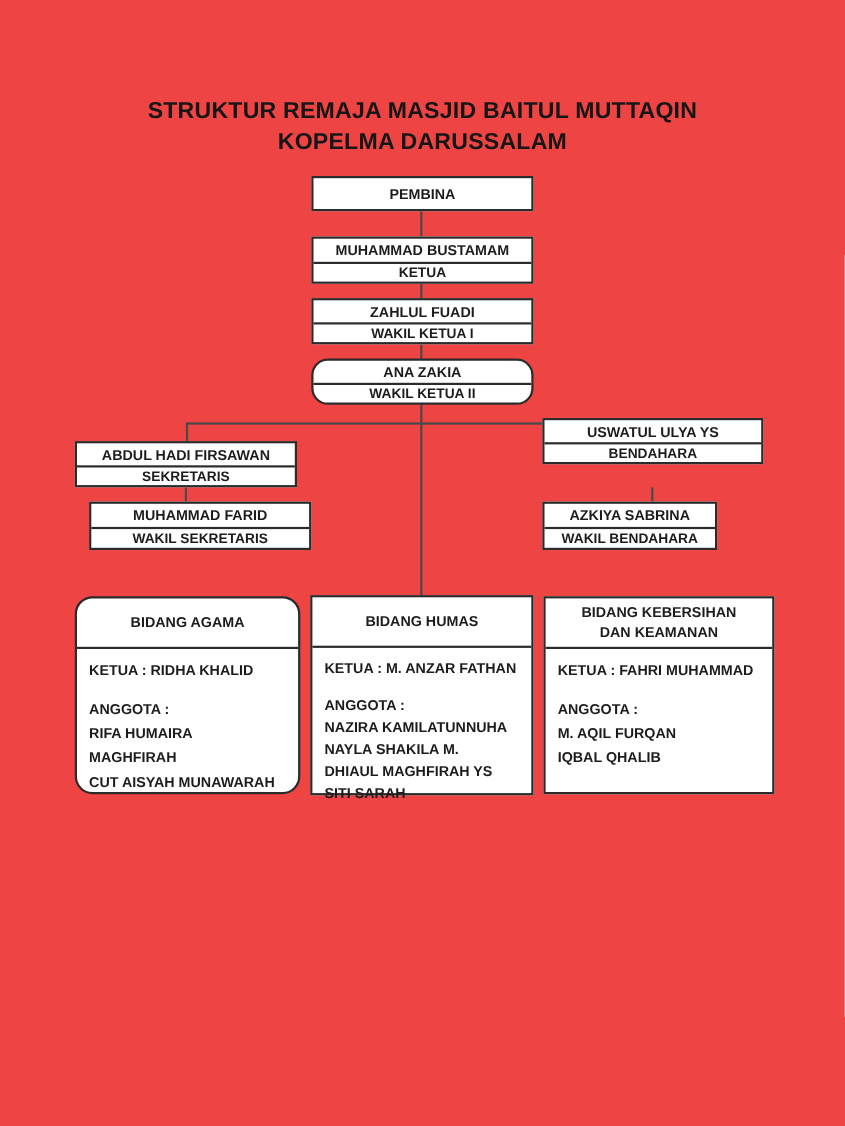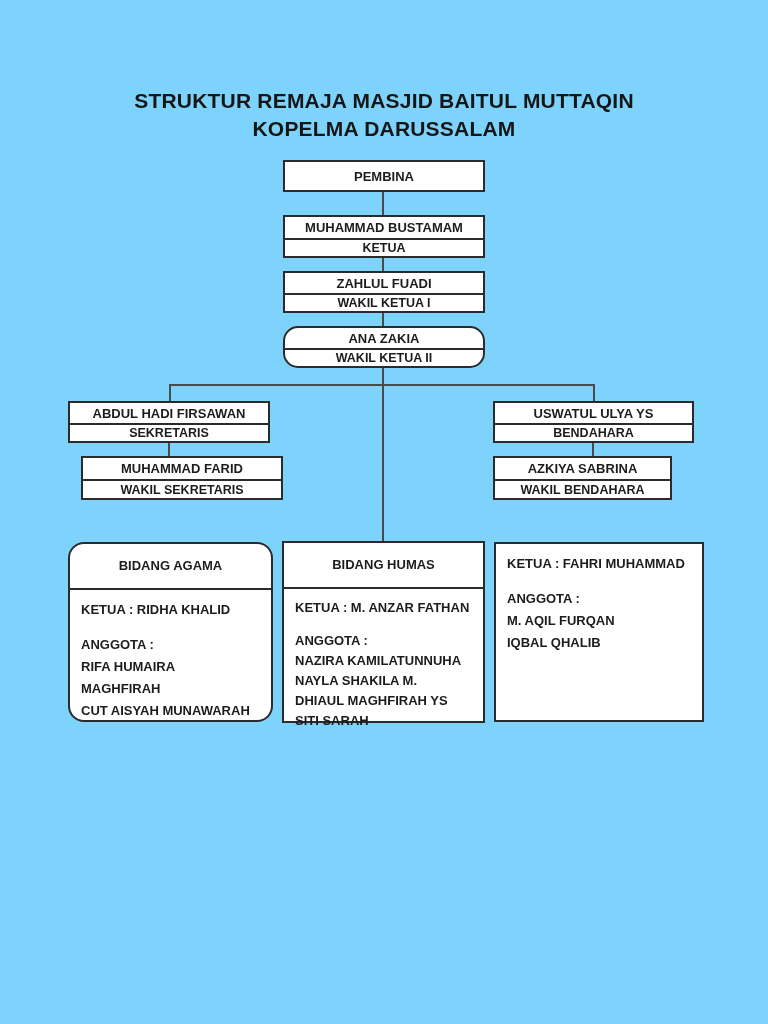--- a/index.html
+++ b/index.html
@@ -1,17 +1,17 @@
 <!DOCTYPE html>
 <html><head>
 <meta charset="utf-8">
 <style>
   html,body{margin:0;padding:0;background:#ffffff;}
   .page{
-    position:relative;width:768px;height:1024px;background:#7dd3fc;overflow:hidden;
+    position:relative;width:768px;height:1024px;background:#ef4444;overflow:hidden;
     font-family:"Liberation Sans", sans-serif;color:#1c1c1c;
   }
   .doc-title{
     position:absolute;top:87px;left:0;width:768px;text-align:center;
     font-size:21px;line-height:28px;font-weight:bold;color:#161616;letter-spacing:.2px;
   }
   .box{
     position:absolute;background:#ffffff;border:2px solid #2b2b2b;box-sizing:border-box;
     font-weight:bold;font-size:13px;color:#1c1c1c;
   }
@@ -76,26 +76,26 @@
   <div class="box tworow" style="left:68px;top:401px;width:202px;height:42px;">
     <div class="row-name">ABDUL HADI FIRSAWAN</div>
     <div class="row-role">SEKRETARIS</div>
   </div>
 
   <div class="box tworow" style="left:81px;top:456px;width:202px;height:44px;">
     <div class="row-name">MUHAMMAD FARID</div>
     <div class="row-role">WAKIL SEKRETARIS</div>
   </div>
 
-  <div class="box tworow" style="left:493px;top:401px;width:201px;height:42px;">
+  <div class="box tworow" style="left:493px;top:380px;width:201px;height:42px;">
     <div class="row-name">USWATUL ULYA YS</div>
     <div class="row-role">BENDAHARA</div>
   </div>
 
-  <div class="box tworow" style="left:493px;top:456px;width:179px;height:44px;">
+  <div class="box tworow" style="left:493px;top:456px;width:159px;height:44px;">
     <div class="row-name">AZKIYA SABRINA</div>
     <div class="row-role">WAKIL BENDAHARA</div>
   </div>
 
   <div class="div-box" style="left:68px;top:542px;width:205px;height:180px;border-radius:16px;">
     <div class="div-header">
       <div>BIDANG AGAMA</div>
 
     </div>
     <div class="div-body">
@@ -118,20 +118,24 @@
       <div class="gap"></div>
       <div>ANGGOTA :</div>
       <div>NAZIRA KAMILATUNNUHA</div>
       <div>NAYLA SHAKILA M.</div>
       <div>DHIAUL MAGHFIRAH YS</div>
       <div>SITI SARAH</div>
     </div>
   </div>
 
   <div class="div-box" style="left:494px;top:542px;width:210px;height:180px;">
+    <div class="div-header">
+      <div>BIDANG KEBERSIHAN</div>
+      <div>DAN KEAMANAN</div>
+    </div>
     <div class="div-body">
       <div>KETUA : FAHRI MUHAMMAD</div>
       <div class="gap"></div>
       <div>ANGGOTA :</div>
       <div>M. AQIL FURQAN</div>
       <div>IQBAL QHALIB</div>
     </div>
   </div>
 
 </div>

